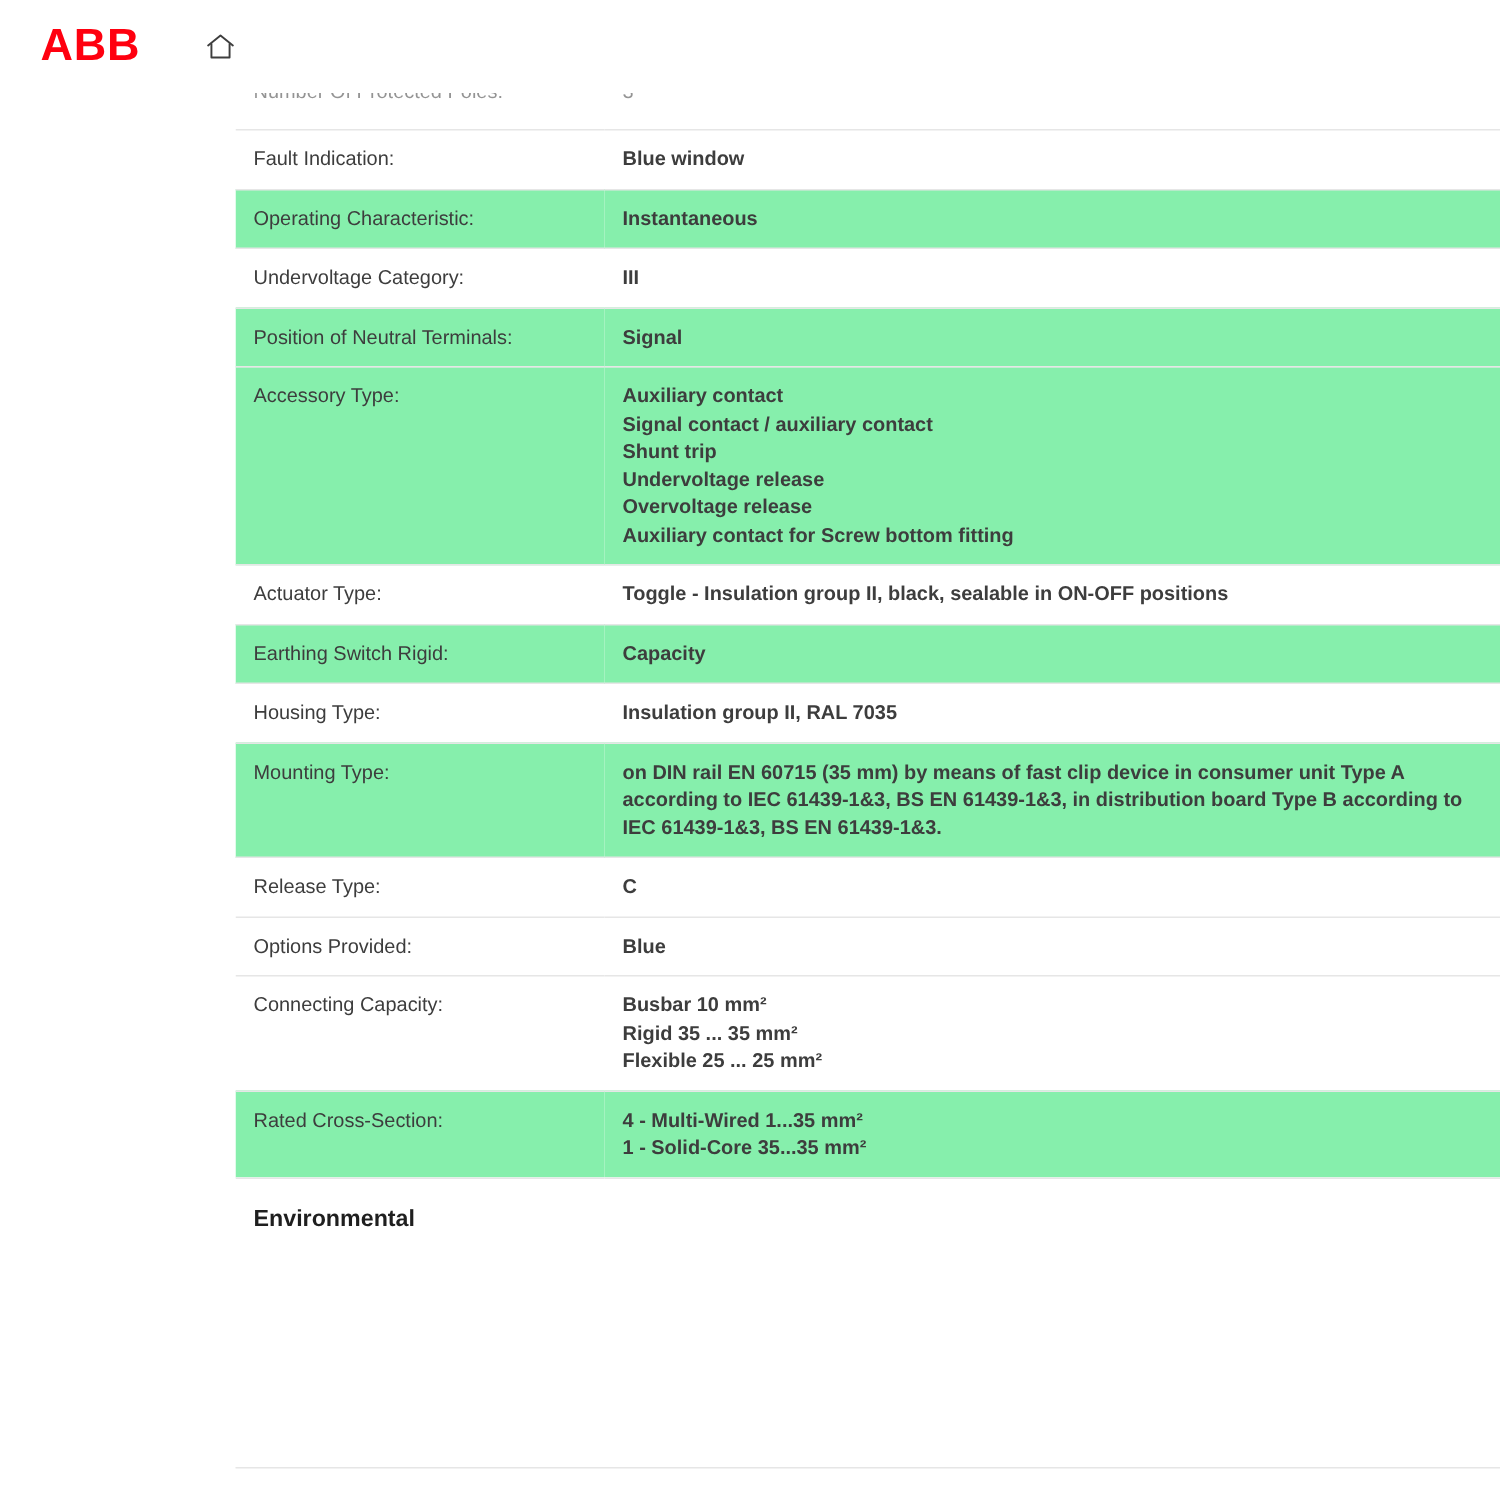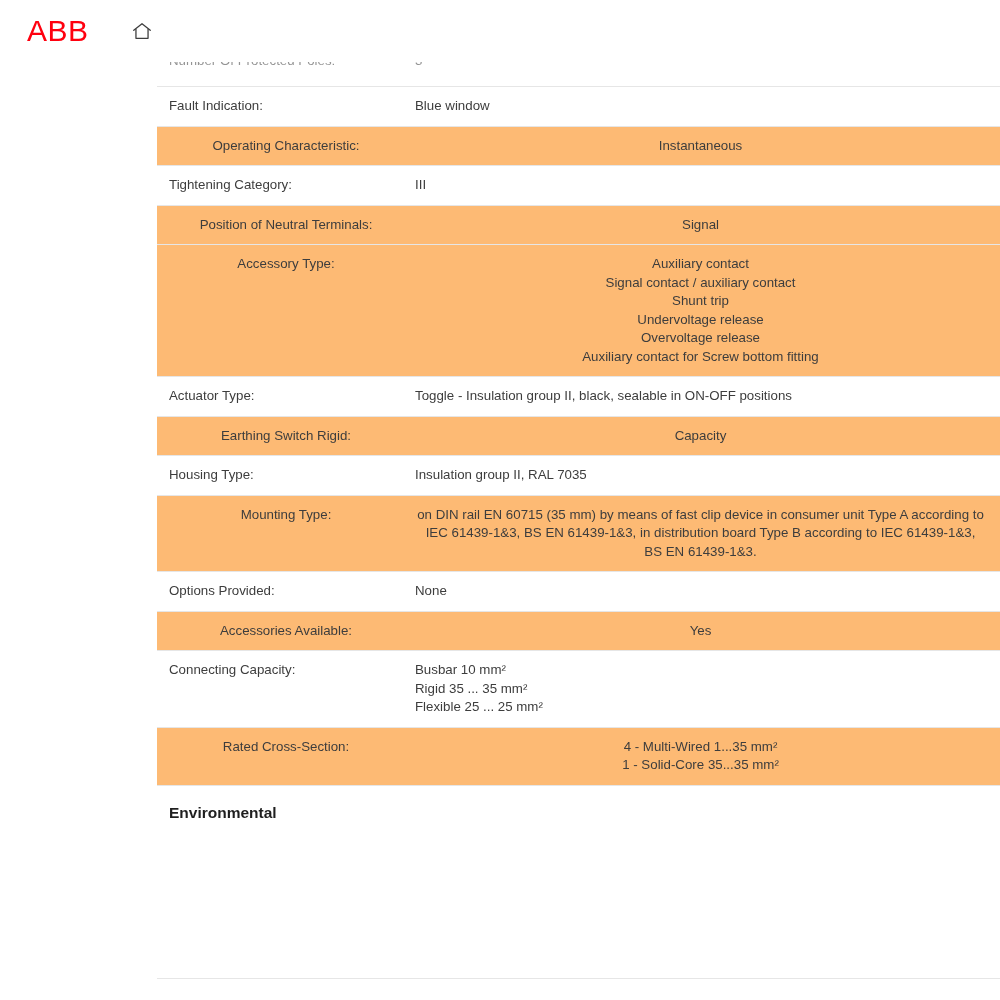--- a/index.html
+++ b/index.html
@@ -19,21 +19,21 @@
     top: 0; left: 0;
     width: 1000px;
     height: 62px;
     background: #ffffff;
     display: flex;
     align-items: center;
   }
   .logo {
     margin-left: 27px;
     color: #ff000f;
-    font-weight: normal;
+    font-weight: bold;
     font-size: 30px;
     letter-spacing: 0.5px;
     font-family: "Liberation Sans", sans-serif;
     line-height: 1;
     user-select: none;
   }
   .home-btn {
     margin-left: 40px;
     width: 26px;
     height: 26px;
@@ -70,21 +70,21 @@
   .table td.k {
     width: 246px;
     padding-left: 12px;
     color: #3d3d3d;
   }
   .table td.v {
     padding-left: 12px;
     color: #3d3d3d;
     padding-right: 14px;
   }
-  tr.alt td { background: #fdba74; text-align: center; }
+  tr.alt td { background: #86efac; }
   tr.plain td { background: #ffffff; }
 
   
   tr.clip td {
     padding-top: 0;
     height: 14px;
     line-height: 14px;
     overflow: hidden;
     color: #9a9a9a;
   }
@@ -101,21 +101,21 @@
     padding-top: 18px;
     padding-bottom: 6px;
   }
   .section-title {
     font-size: 15.5px;
     font-weight: bold;
     color: #1f1f1f;
     padding-left: 12px;
   }
 
-  .multi span { display: block; }
+  .multi span { display: block; font-weight: bold; }
 
   
   .page-edge {
     position: absolute;
     left: 157px;
     top: 978px;
     width: 843px;
     height: 22px;
     background: #ffffff;
     border-top: 1px solid #e6e6e6;
@@ -159,21 +159,21 @@
             <span>Blue window</span>
           </td>
         </tr>
         <tr class="alt">
           <td class="k">Operating Characteristic:</td>
           <td class="v multi">
             <span>Instantaneous</span>
           </td>
         </tr>
         <tr class="plain">
-          <td class="k">Tightening Category:</td>
+          <td class="k">Undervoltage Category:</td>
           <td class="v multi">
             <span>III</span>
           </td>
         </tr>
         <tr class="alt">
           <td class="k">Position of Neutral Terminals:</td>
           <td class="v multi">
             <span>Signal</span>
           </td>
         </tr>
@@ -206,29 +206,29 @@
             <span>Insulation group II, RAL 7035</span>
           </td>
         </tr>
         <tr class="alt">
           <td class="k">Mounting Type:</td>
           <td class="v multi">
             <span>on DIN rail EN 60715 (35 mm) by means of fast clip device in consumer unit Type A according to IEC 61439-1&amp;3, BS EN 61439-1&amp;3, in distribution board Type B according to IEC 61439-1&amp;3, BS EN 61439-1&amp;3.</span>
           </td>
         </tr>
         <tr class="plain">
+          <td class="k">Release Type:</td>
+          <td class="v multi">
+            <span>C</span>
+          </td>
+        </tr>
+        <tr class="plain">
           <td class="k">Options Provided:</td>
           <td class="v multi">
-            <span>None</span>
-          </td>
-        </tr>
-        <tr class="alt">
-          <td class="k">Accessories Available:</td>
-          <td class="v multi">
-            <span>Yes</span>
+            <span>Blue</span>
           </td>
         </tr>
         <tr class="plain">
           <td class="k">Connecting Capacity:</td>
           <td class="v multi">
             <span>Busbar 10 mm²</span>
             <span>Rigid 35 ... 35 mm²</span>
             <span>Flexible 25 ... 25 mm²</span>
           </td>
         </tr>

